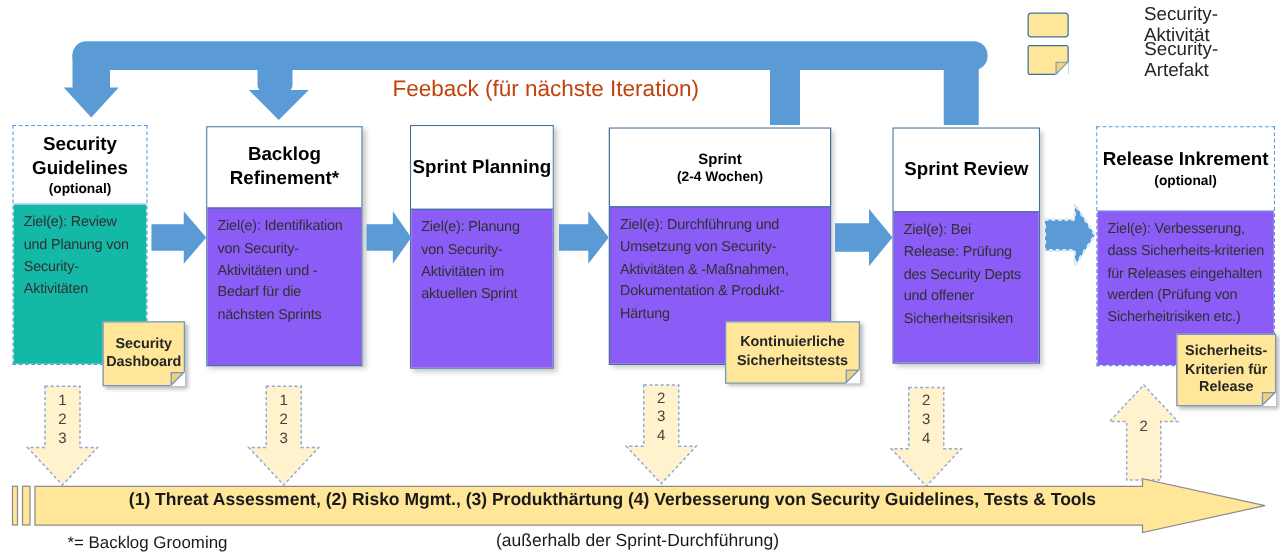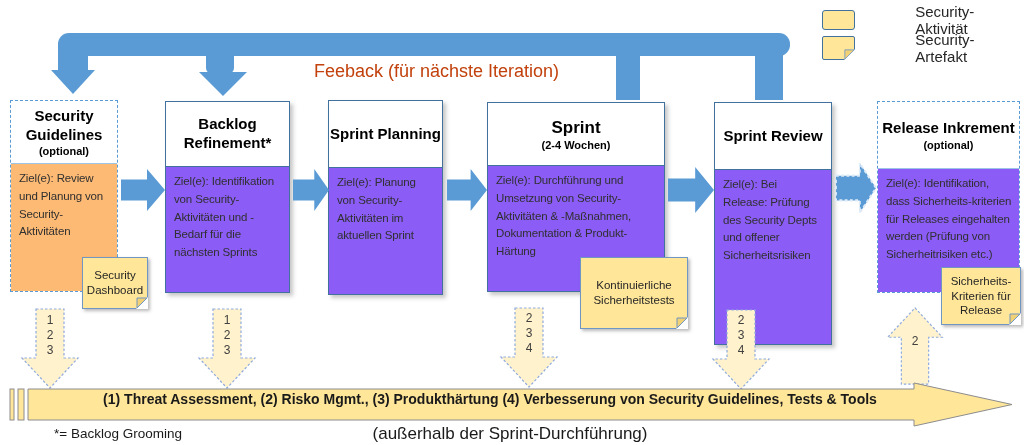--- a/index.html
+++ b/index.html
@@ -19,42 +19,42 @@
   
   .box{position:absolute;background:#fff;box-sizing:border-box;display:flex;flex-direction:column;}
   .box.solid{border:1.6px solid #41719C;box-shadow:2.5px 2.5px 4px rgba(130,130,130,.45);}
   .box.dashed{border:1.5px dashed #5B9BD5;}
   .box-head{flex:0 0 auto;display:flex;flex-direction:column;align-items:center;justify-content:center;background:#fff;}
   .box-title{font-weight:bold;font-size:15px;line-height:1.25;text-align:center;color:#000;}
   .box-sub{font-weight:bold;font-size:11px;color:#000;margin-top:1px;}
   .box-body{flex:1 1 auto;padding:6px 7px 4px 8px;font-size:11.5px;letter-spacing:-0.15px;line-height:1.55;color:#303030;box-sizing:border-box;}
   .body-blue{background:#8b5cf6;border-top:1.6px solid #41719C;}
   .box.dashed .body-blue{border-top:1.5px solid #9DC3E6;}
-  .body-yellow{background:#fdba74;border-top:1.5px solid #9DC3E6;}
+  .body-yellow{background:#14b8a6;border-top:1.5px solid #9DC3E6;}
   
   .blockarrow{position:absolute;}
   
   .note{position:absolute;background:#FFE699;border:1.4px solid #7096C4;box-shadow:2px 2px 3px rgba(120,120,120,.5);
         display:flex;align-items:center;justify-content:center;text-align:center;
-        font-size:11.5px;line-height:1.3;color:#262626;box-sizing:border-box;z-index:5;padding:2px 3px;}
+        font-size:11.5px;line-height:1.3;color:#262626;box-sizing:border-box;z-index:5;padding:2px 3px;font-weight:bold;}
   .fold{position:absolute;right:-1px;bottom:-1px;}
   
   .numarrow{position:absolute;}
   .numarrow svg{position:absolute;left:0;top:0;}
   .nums{position:absolute;left:0;top:0;width:100%;display:flex;flex-direction:column;align-items:center;
         font-size:12px;line-height:1.25;color:#404040;}
   .nums.down{padding-top:5px;}
   .nums.up{padding-top:28px;}
   
   .banner-svg{position:absolute;left:8px;top:382px;}
   .banner-text{position:absolute;left:30px;top:391px;width:880px;text-align:center;
                font-size:14px;font-weight:bold;color:#1a1a1a;white-space:nowrap;margin-left:20px;}
   
   .foot-left{position:absolute;left:30px;top:426px;font-size:13.5px;color:#1a1a1a;margin-left:24px;}
-  .foot-center{position:absolute;left:355px;top:424px;width:310px;text-align:center;font-size:17px;color:#1a1a1a;}
+  .foot-center{position:absolute;left:355px;top:424px;width:310px;text-align:center;font-size:14px;color:#1a1a1a;}
 </style>
 </head>
 <body>
 
 <div class="canvas">
 
   <div class="legend">
     <div class="legend-row">
       <span class="swatch"></span>
       <span class="legend-label">Security-Aktivität</span>
@@ -98,39 +98,39 @@
 
   <div class="box solid" style="left:328px;top:100px;width:115px;height:195px;">
     <div class="box-head" style="height:66px;align-items:center;">
       <div class="box-title">Sprint Planning</div>
     </div>
     <div class="box-body body-blue">Ziel(e): Planung von Security-Aktivitäten im aktuellen Sprint</div>
   </div>
 
   <div class="box solid" style="left:487px;top:102px;width:178px;height:190px;">
     <div class="box-head" style="height:62px;">
-      <div class="box-title" style="font-size:17px;">Sprint</div>
+      <div class="box-title" style="font-size:12px;">Sprint</div>
       <div class="box-sub">(2-4 Wochen)</div>
     </div>
     <div class="box-body body-blue">Ziel(e): Durchführung und Umsetzung von Security-Aktivitäten &amp; -Maßnahmen, Dokumentation &amp; Produkt-Härtung</div>
   </div>
 
-  <div class="box solid" style="left:714px;top:102px;width:118px;height:243px;">
+  <div class="box solid" style="left:714px;top:102px;width:118px;height:189px;">
     <div class="box-head" style="height:66px;">
       <div class="box-title">Sprint Review</div>
     </div>
     <div class="box-body body-blue">Ziel(e): Bei Release: Prüfung des Security Depts und offener Sicherheitsrisiken</div>
   </div>
 
   <div class="box dashed" style="left:877px;top:101px;width:143px;height:192px;">
     <div class="box-head" style="height:66px;">
       <div class="box-title">Release Inkrement</div>
       <div class="box-sub">(optional)</div>
     </div>
-    <div class="box-body body-blue">Ziel(e): Identifikation, dass Sicherheits-kriterien für Releases eingehalten werden (Prüfung von Sicherheitrisiken etc.)</div>
+    <div class="box-body body-blue">Ziel(e): Verbesserung, dass Sicherheits-kriterien für Releases eingehalten werden (Prüfung von Sicherheitrisiken etc.)</div>
   </div>
 
   <svg class="blockarrow" style="left:121px;top:167px;" width="44" height="46" viewBox="0 0 44 48" preserveAspectRatio="none">
     <polygon points="0,13 26,13 26,2 44,24 26,46 26,35 0,35" fill="#5B9BD5"></polygon>
   </svg>
   <svg class="blockarrow" style="left:293px;top:167px;" width="36" height="46" viewBox="0 0 44 48" preserveAspectRatio="none">
     <polygon points="0,13 26,13 26,2 44,24 26,46 26,35 0,35" fill="#5B9BD5"></polygon>
   </svg>
   <svg class="blockarrow" style="left:447px;top:167px;" width="40" height="46" viewBox="0 0 44 48" preserveAspectRatio="none">
     <polygon points="0,13 26,13 26,2 44,24 26,46 26,35 0,35" fill="#5B9BD5"></polygon>
@@ -142,21 +142,21 @@
     <polygon points="1,13 26,13 26,2 43,24 26,46 26,35 1,35" fill="#5B9BD5" stroke="#DEEBF7" stroke-width="2" stroke-dasharray="3,2.5"></polygon>
   </svg>
 
   <div class="note" style="left:82px;top:257px;width:66px;height:52px;">
     <span>Security Dashboard</span>
     <svg class="fold" width="13" height="13" viewBox="0 0 13 13">
       <polygon points="13,13 13,1 1,13" fill="#ffffff"></polygon>
       <polygon points="2,12 12,2 2,2" fill="#F0D175" stroke="#7096C4" stroke-width="1"></polygon>
     </svg>
   </div>
-  <div class="note" style="left:580px;top:257px;width:108px;height:72px;">
+  <div class="note" style="left:580px;top:257px;width:108px;height:50px;">
     <span>Kontinuierliche Sicherheitstests</span>
     <svg class="fold" width="13" height="13" viewBox="0 0 13 13">
       <polygon points="13,13 13,1 1,13" fill="#ffffff"></polygon>
       <polygon points="2,12 12,2 2,2" fill="#F0D175" stroke="#7096C4" stroke-width="1"></polygon>
     </svg>
   </div>
   <div class="note" style="left:941px;top:267px;width:80px;height:58px;">
     <span>Sicherheits-Kriterien für Release</span>
     <svg class="fold" width="13" height="13" viewBox="0 0 13 13">
       <polygon points="13,13 13,1 1,13" fill="#ffffff"></polygon>

